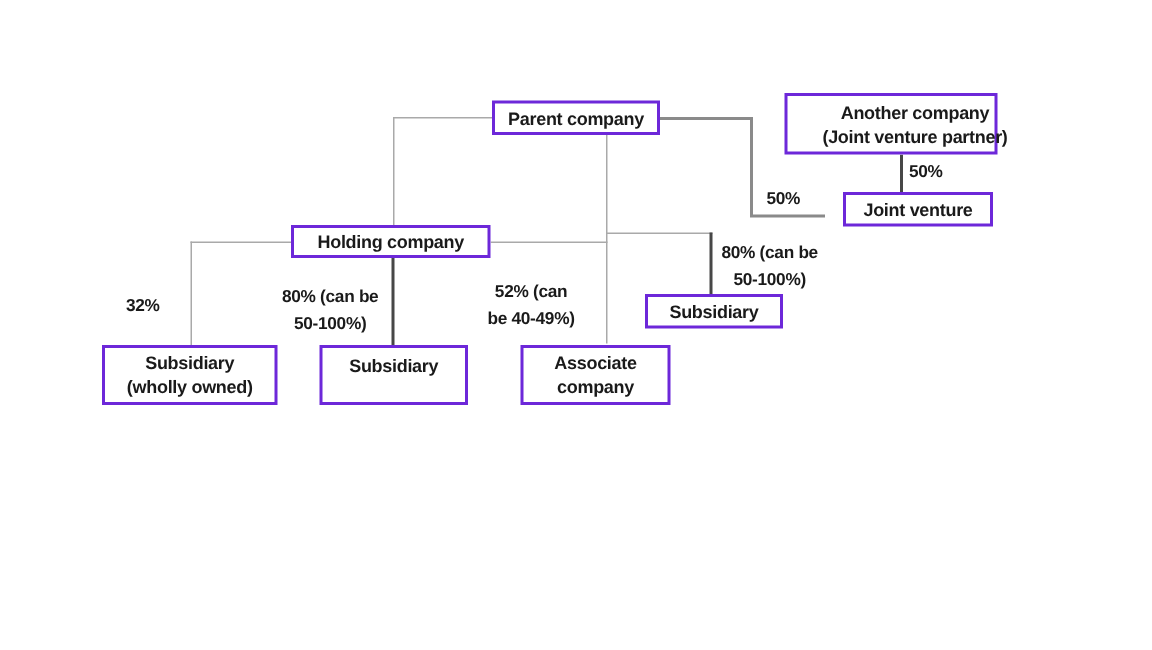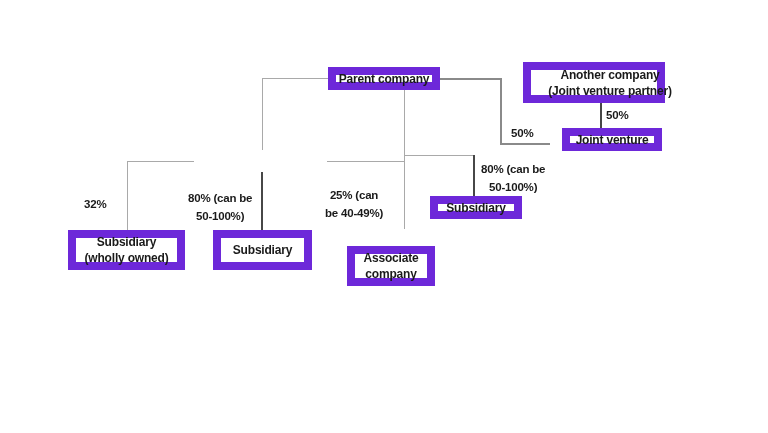--- a/index.html
+++ b/index.html
@@ -9,21 +9,21 @@
     width: 768px; height: 433px;
     position: relative; overflow: hidden;
   }
   #canvas {
     position: absolute; left: 0; top: 0;
     width: 768px; height: 433px; background: #ffffff;
   }
   .box {
     position: absolute;
     background: #ffffff;
-    border: 8px solid #6d28d9;
+    border: 2px solid #6d28d9;
     display: flex;
     flex-direction: column;
     align-items: center;
     justify-content: center;
     text-align: center;
     font-weight: 700;
     font-size: 12px;
     line-height: 16px;
     color: #1a1a1a;
     letter-spacing: -0.2px;
@@ -77,50 +77,53 @@
 
   <div class="box" style="left:523px; top:62px; width:142px; height:41px;padding-left:32px;">
     <span>Another company</span>
     <span>(Joint venture partner)</span>
   </div>
 
   <div class="box" style="left:550px; top:128px; width:100px; height:23px;margin-left:12px;">
     <span>Joint venture</span>
   </div>
 
+  <div class="box" style="left:194px; top:150px; width:133px; height:22px;">
+    <span>Holding company</span>
+  </div>
 
   <div class="box" style="left:430px; top:196px; width:92px; height:23px;">
     <span>Subsidiary</span>
   </div>
 
   <div class="box" style="left:68px; top:230px; width:117px; height:40px;">
     <span>Subsidiary</span>
     <span>(wholly owned)</span>
   </div>
 
   <div class="box top-align" style="left:213px; top:230px; width:99px; height:40px;">
     <span>Subsidiary</span>
   </div>
 
-  <div class="box" style="left:347px; top:230px; width:88px; height:40px;margin-top:16px;">
+  <div class="box" style="left:347px; top:230px; width:100px; height:40px;">
     <span>Associate</span>
     <span>company</span>
   </div>
 
   <div class="pct" style="left:84px; top:195px;">
     <span>32%</span>
   </div>
 
   <div class="pct" style="left:188px; top:189px;">
     <span>80% (can be</span>
     <span>50-100%)</span>
   </div>
 
   <div class="pct" style="left:325px; top:186px;">
-    <span>25% (can</span>
+    <span>52% (can</span>
     <span>be 40-49%)</span>
   </div>
 
   <div class="pct" style="left:481px; top:160px;">
     <span>80% (can be</span>
     <span>50-100%)</span>
   </div>
 
   <div class="pct" style="left:511px; top:124px;">
     <span>50%</span>

